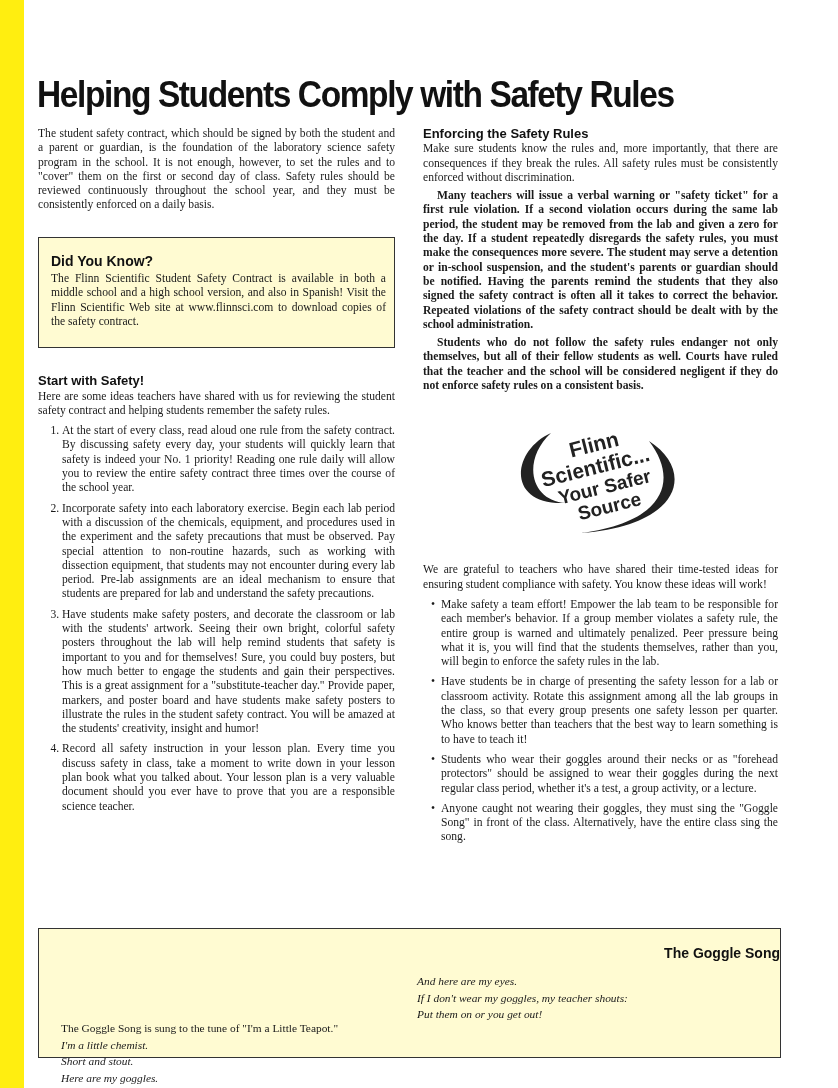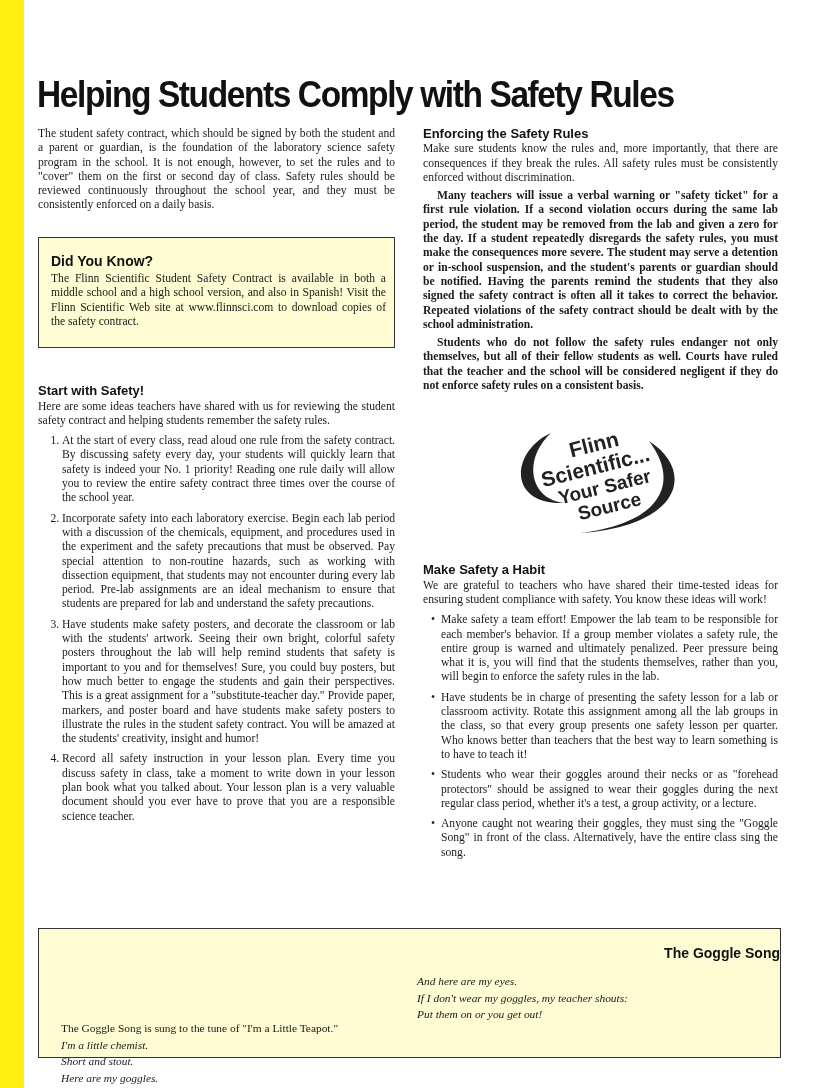--- a/index.html
+++ b/index.html
@@ -8,21 +8,21 @@
   .stripe { position:absolute; left:0; top:0; width:24px; height:1088px; background:#ffee10; }
   .title { position:absolute; left:37px; top:74px; margin:0; font-family:"Liberation Sans", sans-serif;
            font-weight:bold; font-size:36px; letter-spacing:-1.5px; transform:scaleX(0.93); transform-origin:left;
            color:#111; white-space:nowrap; }
   .col { position:absolute; font-size:11.6px; line-height:14.3px; text-align:justify; }
   .col-left { left:38px; top:127px; width:357px; }
   .col-right { left:423px; top:127px; width:355px; }
   p { margin:0 0 4px 0; }
   p.indent { text-indent:14px;font-weight:bold; }
   h2 { font-family:"Liberation Sans", sans-serif; font-weight:bold; font-size:13px; margin:0 0 1px 0; color:#111; }
-  .dyk { margin:24px 0 36px 0; background:#fffbd2; border:1px solid #333; padding:16px 8px 14px 12px;
+  .dyk { margin:24px 0 26px 0; background:#fffbd2; border:1px solid #333; padding:16px 8px 14px 12px;
          background-image:radial-gradient(#e8e0b0 0.6px, transparent 0.7px); background-size:4px 4px; }
   .dyk h2 { font-size:14px; margin-bottom:4px; }
   ol { margin:6px 0 4px 0; padding-left:24px; }
   ol li { margin-bottom:6px; }
   ul { margin:6px 0 4px 0; padding-left:18px; list-style:none; }
   ul li { position:relative; margin-bottom:6px; }
   ul li::before { content:"•"; position:absolute; left:-10px; }
   .logo { width:180px; height:130px; margin:18px auto 22px auto; position:relative; }
   .song { position:absolute; left:38px; top:928px; width:741px; height:128px; background:#fffbd2; border:1px solid #333;
           background-image:radial-gradient(#e8e0b0 0.6px, transparent 0.7px); background-size:4px 4px; }
@@ -70,21 +70,20 @@
       <path d="M138 30 C 185 60, 170 115, 70 122 C 150 112, 170 72, 138 30 Z" fill="#222"></path>
       <g transform="rotate(-14 90 70)" font-family="Liberation Sans, sans-serif" font-weight="bold" fill="#222" text-anchor="middle">
         <text x="92" y="40" font-size="21">Flinn</text>
         <text x="88" y="62" font-size="21">Scientific...</text>
         <text x="92" y="83" font-size="19">Your Safer</text>
         <text x="92" y="103" font-size="19">Source</text>
       </g>
     </svg>
   </div>
 
-  <h2>Make Safety a Habit</h2>
   <p>We are grateful to teachers who have shared their time-tested ideas for ensuring student compliance with safety. You know these ideas will work!</p>
   <ul>
     <li>Make safety a team effort! Empower the lab team to be responsible for each member's behavior. If a group member violates a safety rule, the entire group is warned and ultimately penalized. Peer pressure being what it is, you will find that the students themselves, rather than you, will begin to enforce the safety rules in the lab.</li>
     <li>Have students be in charge of presenting the safety lesson for a lab or classroom activity. Rotate this assignment among all the lab groups in the class, so that every group presents one safety lesson per quarter. Who knows better than teachers that the best way to learn something is to have to teach it!</li>
     <li>Students who wear their goggles around their necks or as "forehead protectors" should be assigned to wear their goggles during the next regular class period, whether it's a test, a group activity, or a lecture.</li>
     <li>Anyone caught not wearing their goggles, they must sing the "Goggle Song" in front of the class. Alternatively, have the entire class sing the song.</li>
   </ul>
 </div>
 
 <div class="song">

